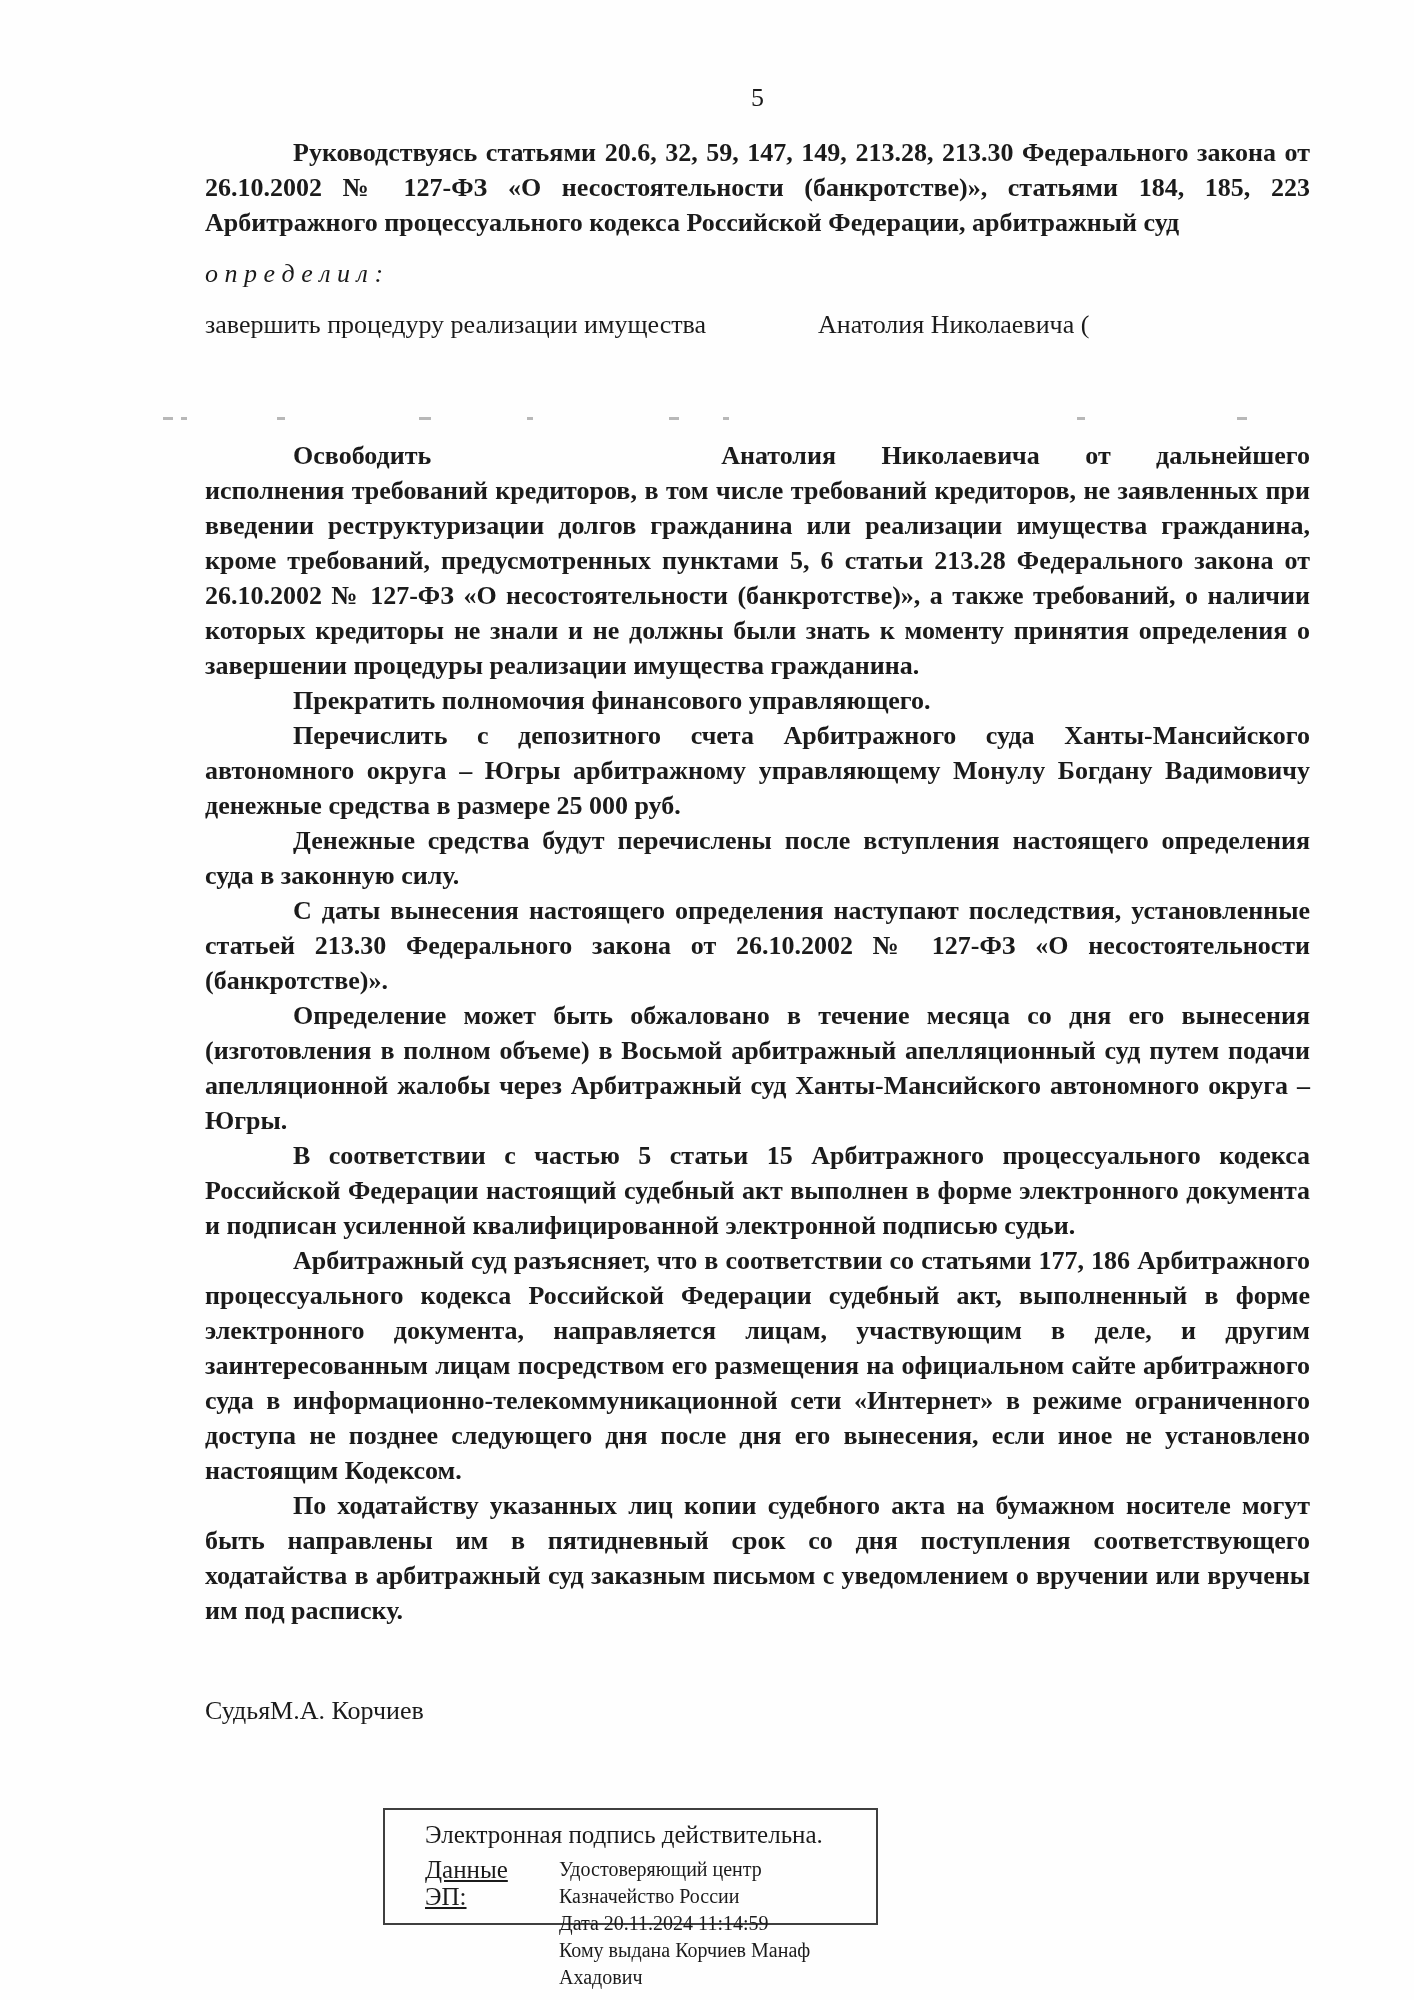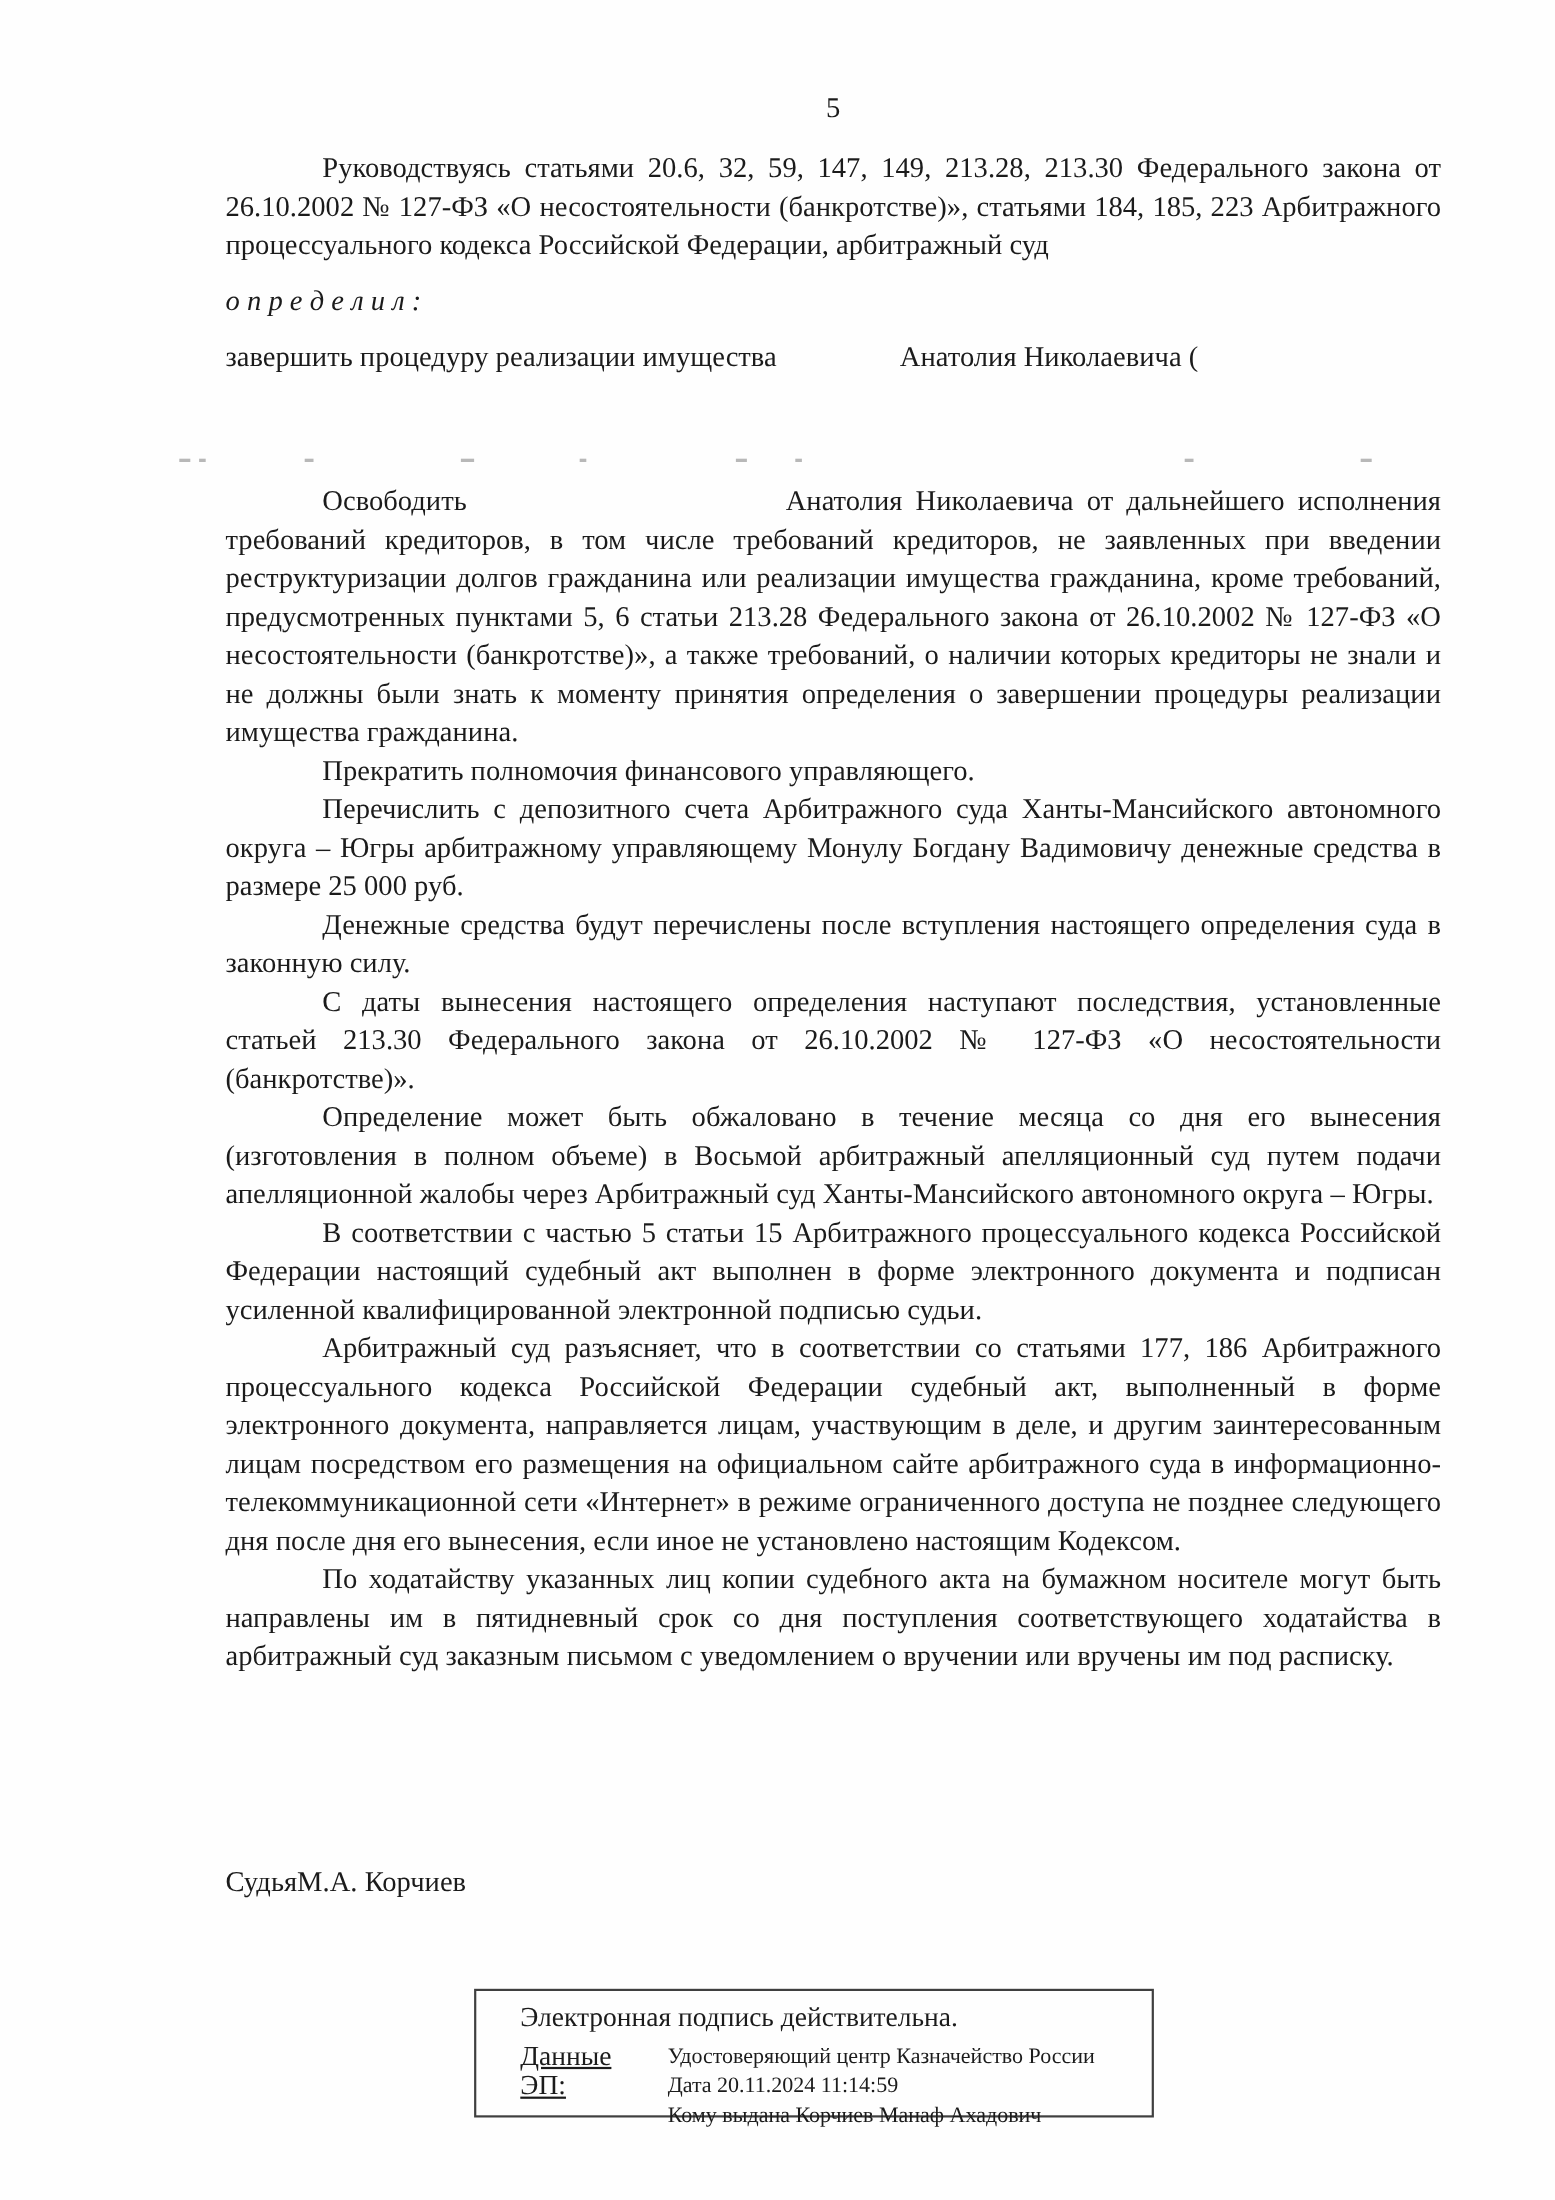--- a/index.html
+++ b/index.html
@@ -25,20 +25,21 @@
     line-height: 35px;
     text-align: justify;
   }
   .page-number {
     text-align: center;
     margin-bottom: 20px;
   }
   p.para {
     margin: 0;
     text-indent: 88px;
+    font-weight: bold;
   }
   .ruling-heading {
     text-align: left;
     margin: 16px 0 16px 0;
     font-style: italic;
   }
   .ruling-line {
     margin: 0;
     text-align: left;
   }
@@ -65,26 +66,25 @@
     top: 1693px;
     width: 1065px;
     display: flex;
     font-size: 26px;
     line-height: 35px;
   }
   .stamp-box {
     position: absolute;
     left: 383px;
     top: 1808px;
-    width: 618px;
+    width: 495px;
     height: 117px;
     border: 2px solid #3f3f3f;
     box-sizing: border-box;
     padding: 10px 14px 8px 40px;
-    margin-left: 48px;
   }
   .stamp-title {
     font-size: 25px;
     line-height: 30px;
     margin-bottom: 6px;
   }
   .stamp-row {
     display: flex;
     align-items: flex-start;
   }

